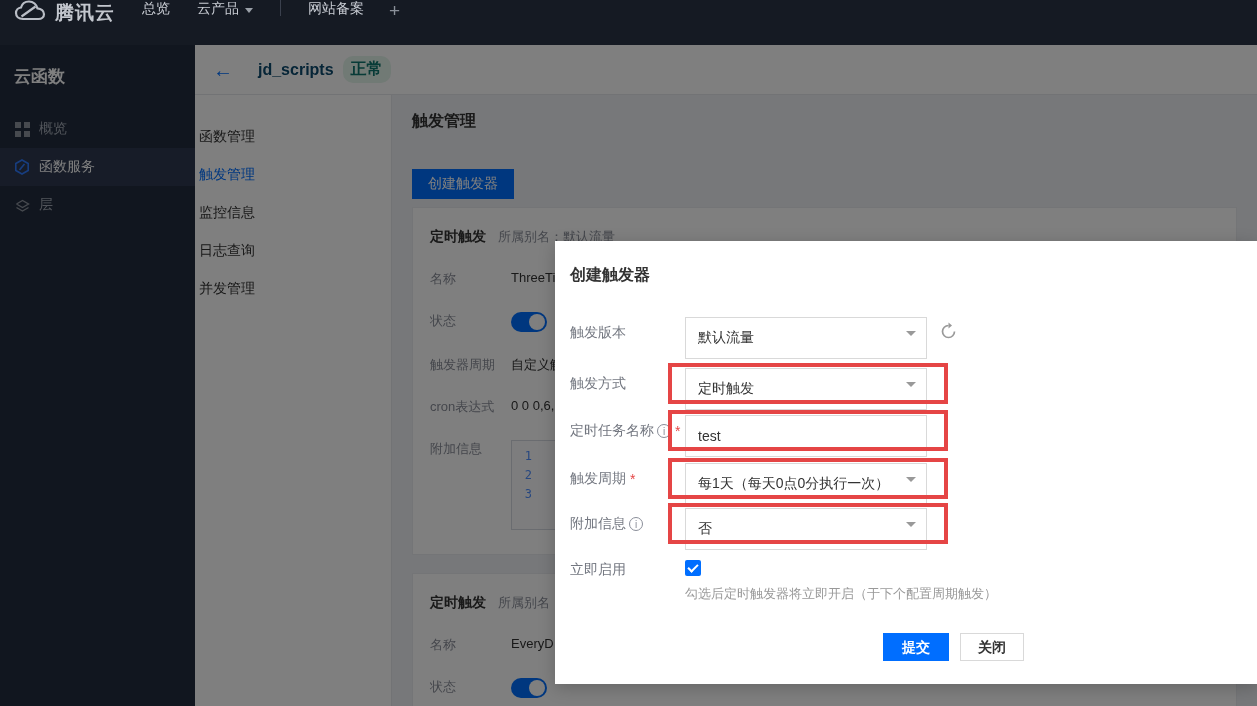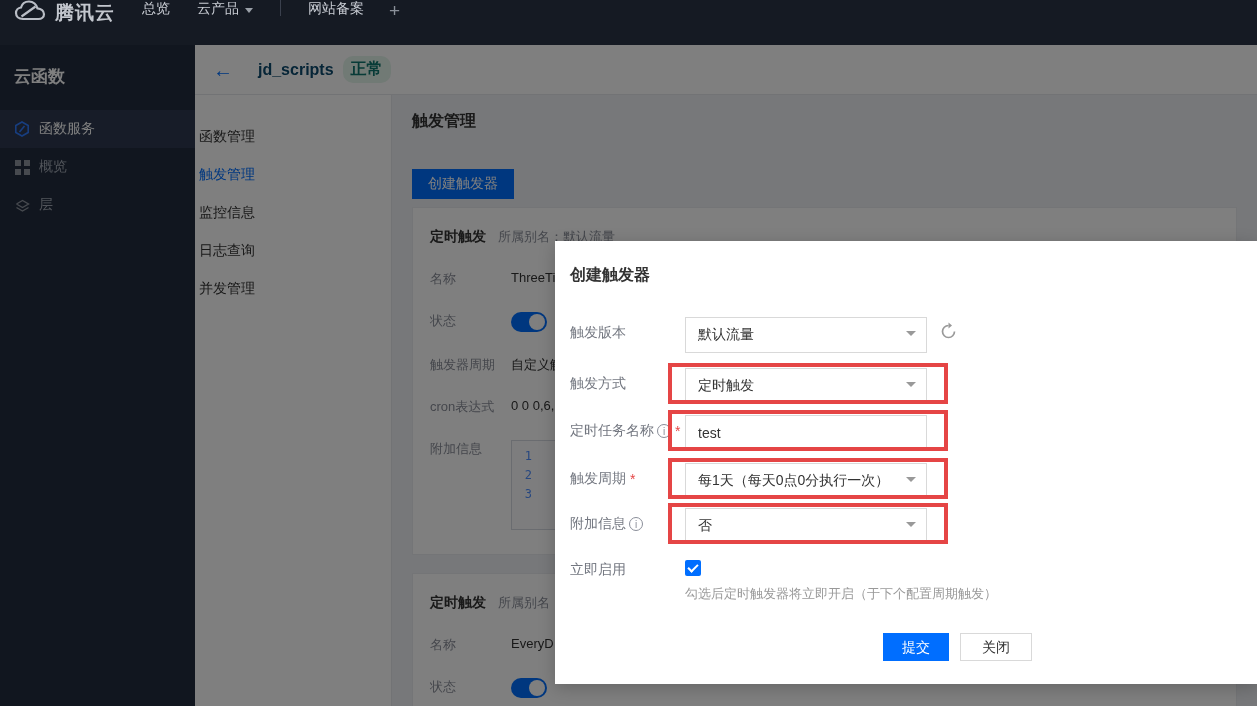--- a/index.html
+++ b/index.html
@@ -65,42 +65,42 @@
 
   
   .dim { position:absolute; left:0; top:45px; width:1257px; height:661px;
     background:rgba(0,0,0,0.5); z-index:50; }
 
   
   .modal { position:absolute; left:555px; top:241px; width:702px; height:443px;
     background:#fff; z-index:60; box-shadow:0 4px 16px rgba(0,0,0,0.2); }
   .modal-title { position:absolute; left:15px; top:24px; font-size:16px; font-weight:bold; color:#333; }
   .m-label { position:absolute; left:15px; font-size:14px; color:#737780; display:flex; align-items:center; }
-  .m-control { position:absolute; left:130px; width:242px; height:36px; border:1px solid #d9d9d9;
+  .m-control { position:absolute; left:130px; width:242px; height:42px; border:1px solid #d9d9d9;
     background:#fff; font-size:14px; color:#333; display:flex; align-items:center;
     padding:0 26px 0 12px; cursor:pointer; }
   .sel-arrow { position:absolute; right:10px; top:13px; width:0; height:0;
     border-left:5px solid transparent; border-right:5px solid transparent; border-top:5px solid #999; }
   input.m-control { cursor:text; padding-right:12px;
     font-family:"Liberation Sans","DejaVu Sans",sans-serif; }
   .hl-box { position:absolute; left:113px; width:280px; height:41px;
     border:4px solid #e54545; pointer-events:none; z-index:5; }
   .info-icon { width:14px; height:14px; border:1px solid #8a8e99; border-radius:50%;
     font-size:10px; color:#8a8e99; display:inline-flex; align-items:center; justify-content:center;
     margin-left:3px; cursor:pointer; font-style:normal; }
   .req-star { color:#e54545; font-size:14px; margin-left:4px; }
   .refresh-btn { position:absolute; left:384px; width:20px; height:20px; cursor:pointer; }
   .checkbox { position:absolute; left:130px; width:16px; height:16px; background:#006eff;
     border-radius:2px; cursor:pointer; }
   .checkbox::after { content:""; position:absolute; left:5px; top:2px; width:4px; height:8px;
     border:solid #fff; border-width:0 2px 2px 0; transform:rotate(45deg); }
   .check-help { position:absolute; left:130px; font-size:13px; color:#999; }
-  .btn { position:absolute; height:28px; font-size:14px; cursor:pointer; text-align:center; line-height:26px; }
+  .btn { position:absolute; height:28px; font-size:14px; cursor:pointer; text-align:center; line-height:26px;font-weight:bold; }
   .btn-submit { left:328px; top:392px; width:66px; background:#006eff; color:#fff; border:1px solid #006eff; }
-  .btn-close { left:405px; top:392px; width:72px; background:#fff; color:#333; border:1px solid #d9d9d9; }
+  .btn-close { left:405px; top:392px; width:64px; background:#fff; color:#333; border:1px solid #d9d9d9; }
 </style>
 </head>
 <body>
 
 <div class="topnav">
   <span class="brand-logo">
     <svg width="32" height="22" viewBox="0 0 32 22">
       <path d="M9 19 C4.5 19 2 16.2 2 13 C2 10 4.2 7.8 7 7.5 C8 3.8 11.2 1.5 15 1.5 C19.3 1.5 22.7 4.5 23.4 8.3 C27 8.6 30 10.8 30 14.2 C30 17.2 27.5 19 24.5 19 Z" fill="none" stroke="#b9bdc5" stroke-width="2.2"></path>
       <path d="M7.5 16.5 L21.5 6.5" stroke="#b9bdc5" stroke-width="2.2"></path>
     </svg>
@@ -116,40 +116,40 @@
   <span class="topnav-divider"></span>
   <span class="topnav-item">
     <span>网站备案</span>
   </span>
   <span class="topnav-plus">+</span>
 </div>
 
 <div class="sidebar">
   <div class="sidebar-title">云函数</div>
   <div class="side-items">
-    <div class="side-item active">
-      <span class="ico">
-        <svg width="16" height="16" viewBox="0 0 16 16">
-          <polygon points="8,1 14.2,4.5 14.2,11.5 8,15 1.8,11.5 1.8,4.5" fill="none" stroke="#2f7bff" stroke-width="1.6"></polygon>
-          <path d="M5.5 11 L10.5 5" stroke="#2f7bff" stroke-width="1.6"></path>
-        </svg>
-      </span>
-      <span>函数服务</span>
-    </div>
     <div class="side-item">
       <span class="ico">
         <svg width="15" height="15" viewBox="0 0 15 15">
           <rect x="0" y="0" width="6" height="6" fill="#8e949e"></rect>
           <rect x="9" y="0" width="6" height="6" fill="#8e949e"></rect>
           <rect x="0" y="9" width="6" height="6" fill="#8e949e"></rect>
           <rect x="9" y="9" width="6" height="6" fill="#8e949e"></rect>
         </svg>
       </span>
       <span>概览</span>
     </div>
+    <div class="side-item active">
+      <span class="ico">
+        <svg width="16" height="16" viewBox="0 0 16 16">
+          <polygon points="8,1 14.2,4.5 14.2,11.5 8,15 1.8,11.5 1.8,4.5" fill="none" stroke="#2f7bff" stroke-width="1.6"></polygon>
+          <path d="M5.5 11 L10.5 5" stroke="#2f7bff" stroke-width="1.6"></path>
+        </svg>
+      </span>
+      <span>函数服务</span>
+    </div>
     <div class="side-item">
       <span class="ico">
         <svg width="15" height="15" viewBox="0 0 15 15">
           <polyline points="1.5,6 7.5,2.5 13.5,6 7.5,9.5 1.5,6" fill="none" stroke="#8e949e" stroke-width="1.4"></polyline>
           <polyline points="1.5,9.5 7.5,13 13.5,9.5" fill="none" stroke="#8e949e" stroke-width="1.4"></polyline>
         </svg>
       </span>
       <span>层</span>
     </div>
   </div>

